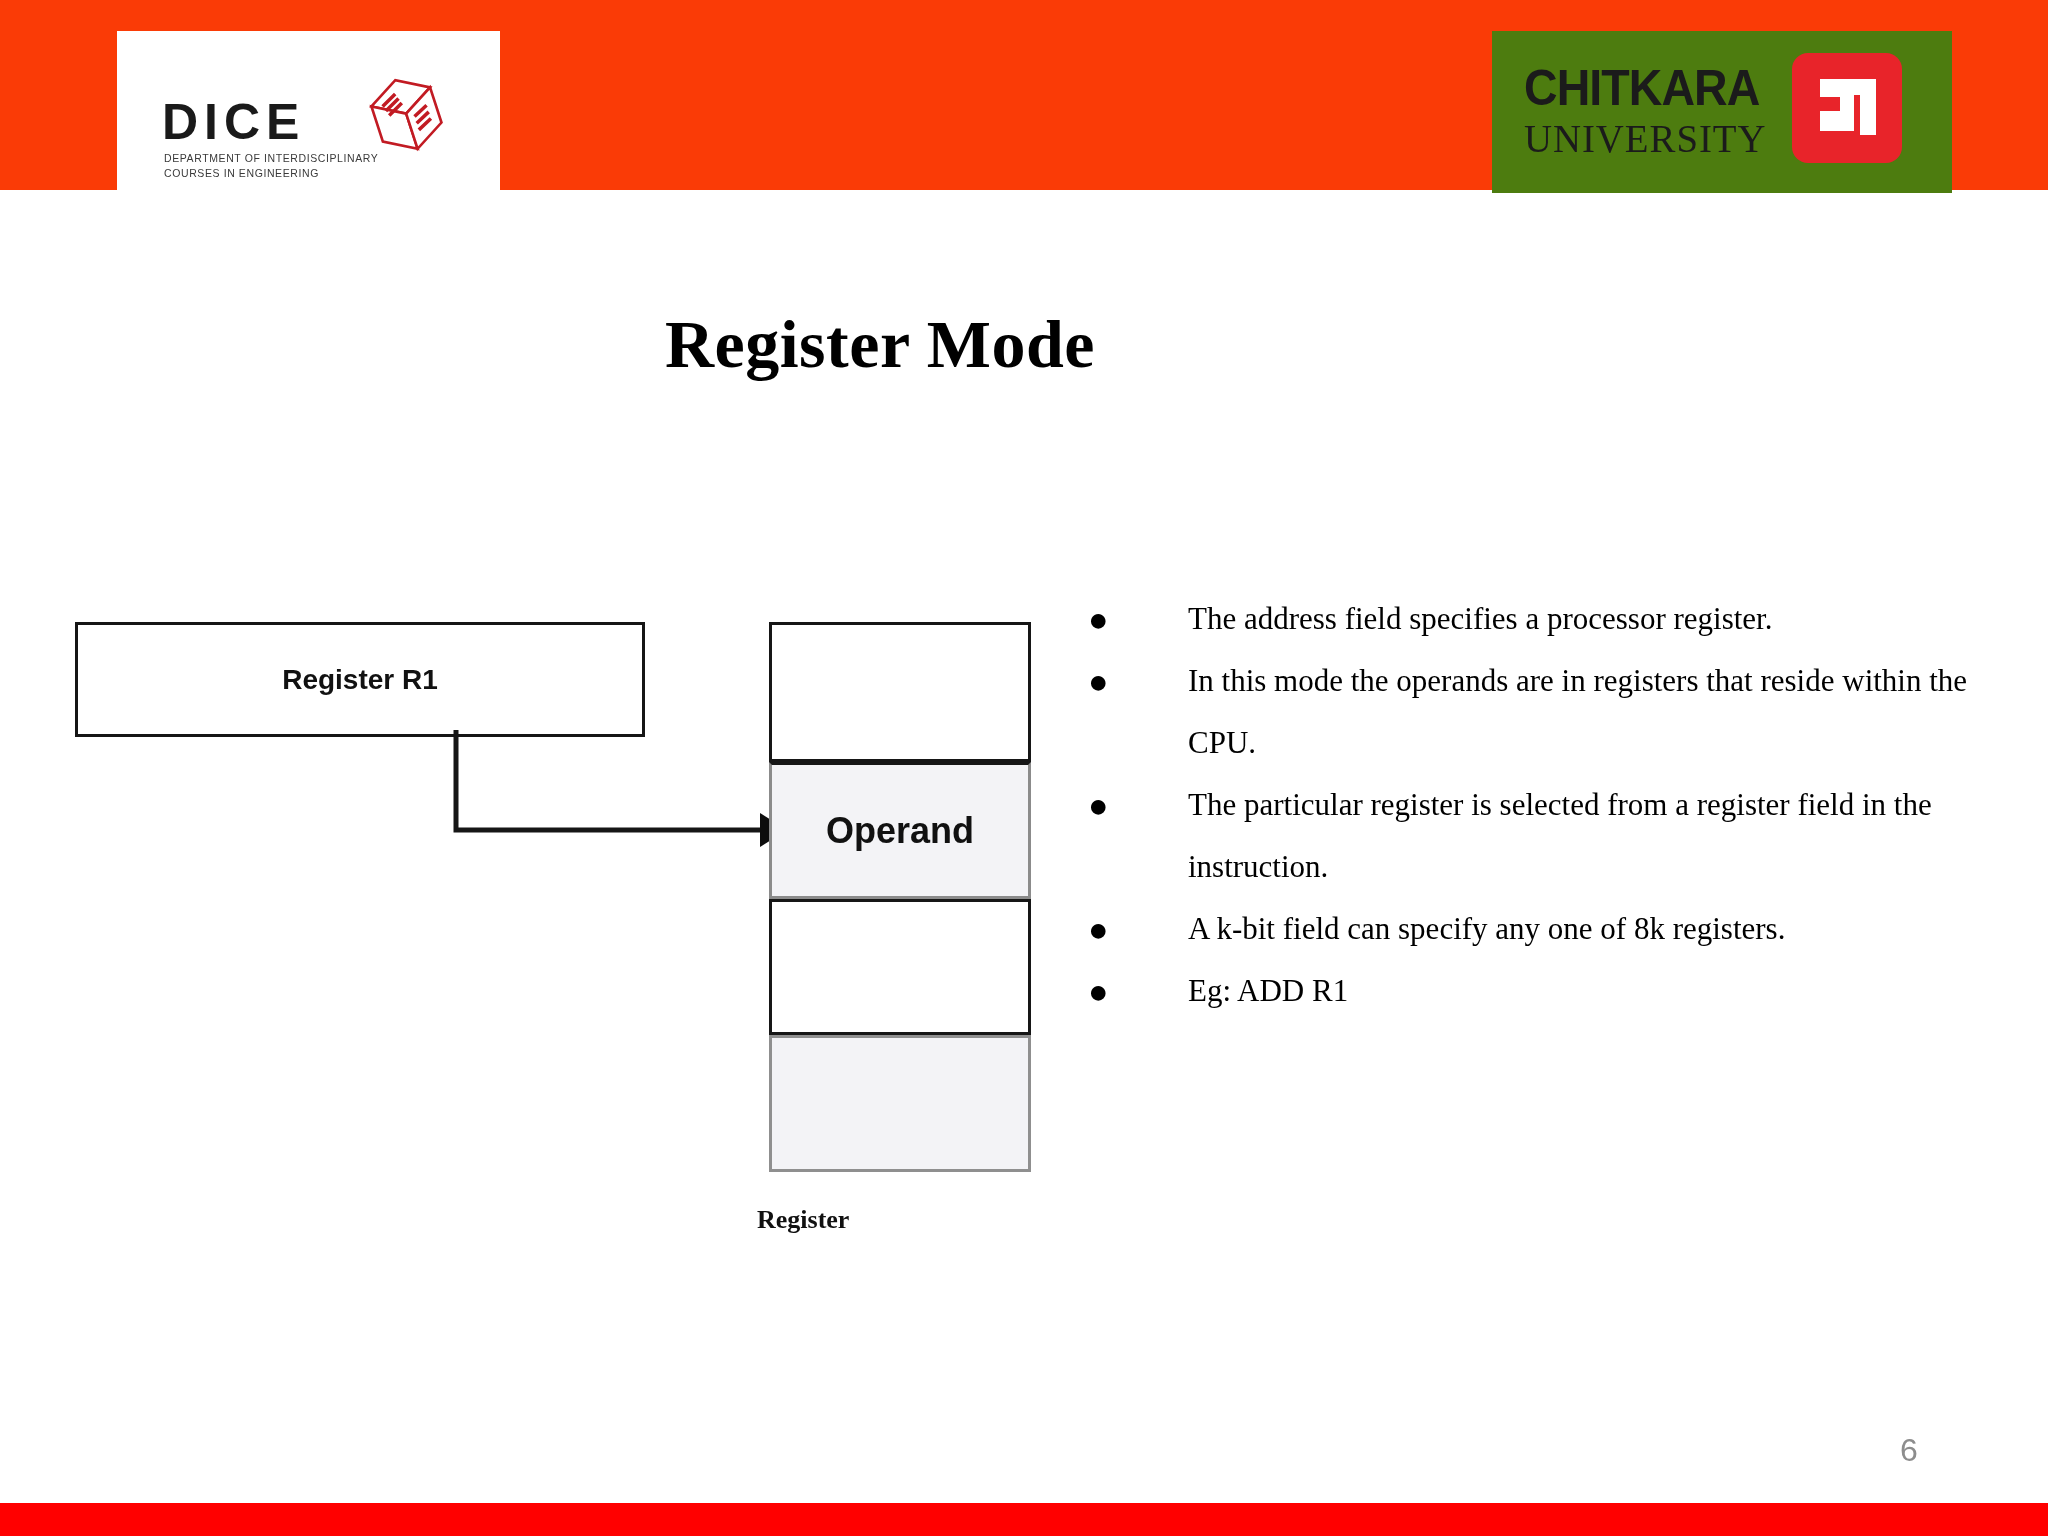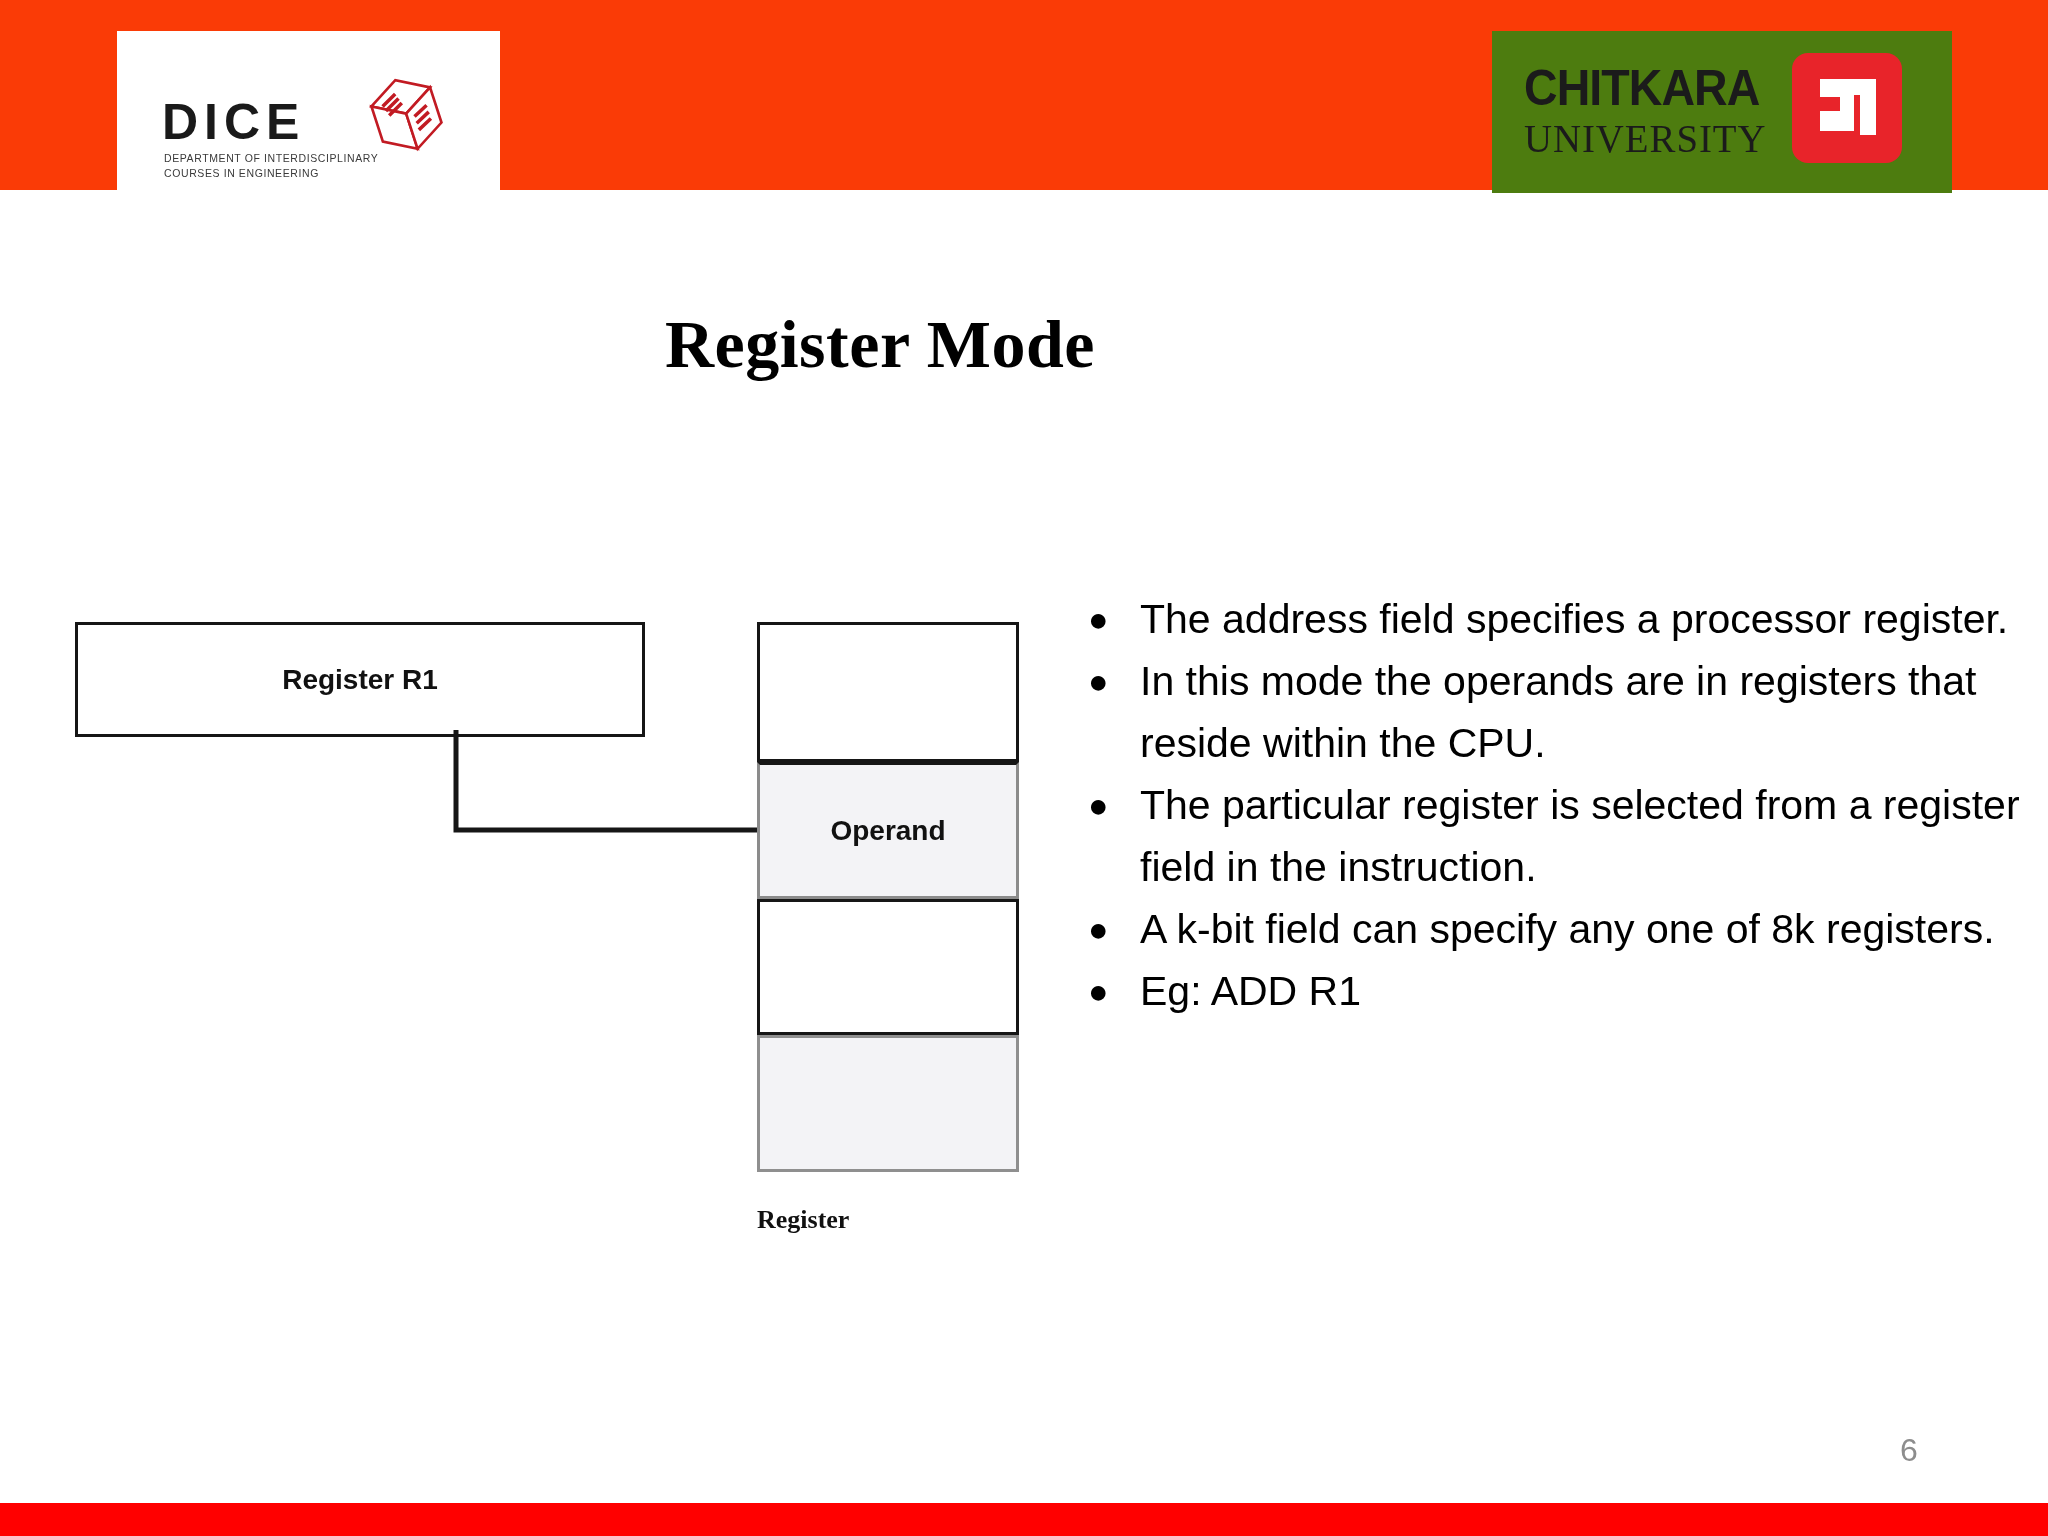--- a/index.html
+++ b/index.html
@@ -151,28 +151,28 @@
   }
 
   
   #register-column {
     position: absolute;
     left: 757px; top: 622px;
     width: 262px; height: 550px;
   }
   .reg-cell {
     position: absolute;
-    left: 0;
+    left: 12px;
     width: 262px;
     box-sizing: border-box;
     display: flex;
     align-items: center;
     justify-content: center;
     font-family: "Liberation Sans", sans-serif;
-    font-size: 28px;
+    font-size: 36px;
     font-weight: 600;
     color: #111111;
   }
   #reg-cell-0 {
     top: 0; height: 140px;
     border: 3px solid #161616;
     background: #ffffff;
   }
   #reg-cell-1 {
     top: 140px; height: 137px;
@@ -217,24 +217,25 @@
     flex: 0 0 62px;
     font-size: 34px;
     line-height: 62px;
     color: #000000;
     text-align: left;
     padding-left: 10px;
     box-sizing: border-box;
   }
   .bullet-text {
     flex: 1;
-    font-family: Liberation Sans, sans-serif;
-    font-size: 41px;
+    font-family: Liberation Serif, serif;
+    font-size: 31px;
     line-height: 62px;
     color: #000000;
+    margin-left: 48px;
   }
 
   
   #page-number {
     position: absolute;
     left: 1900px; top: 1432px;
     font-family: "Liberation Sans", sans-serif;
     font-size: 32px;
     color: #8d8d8d;
   }

